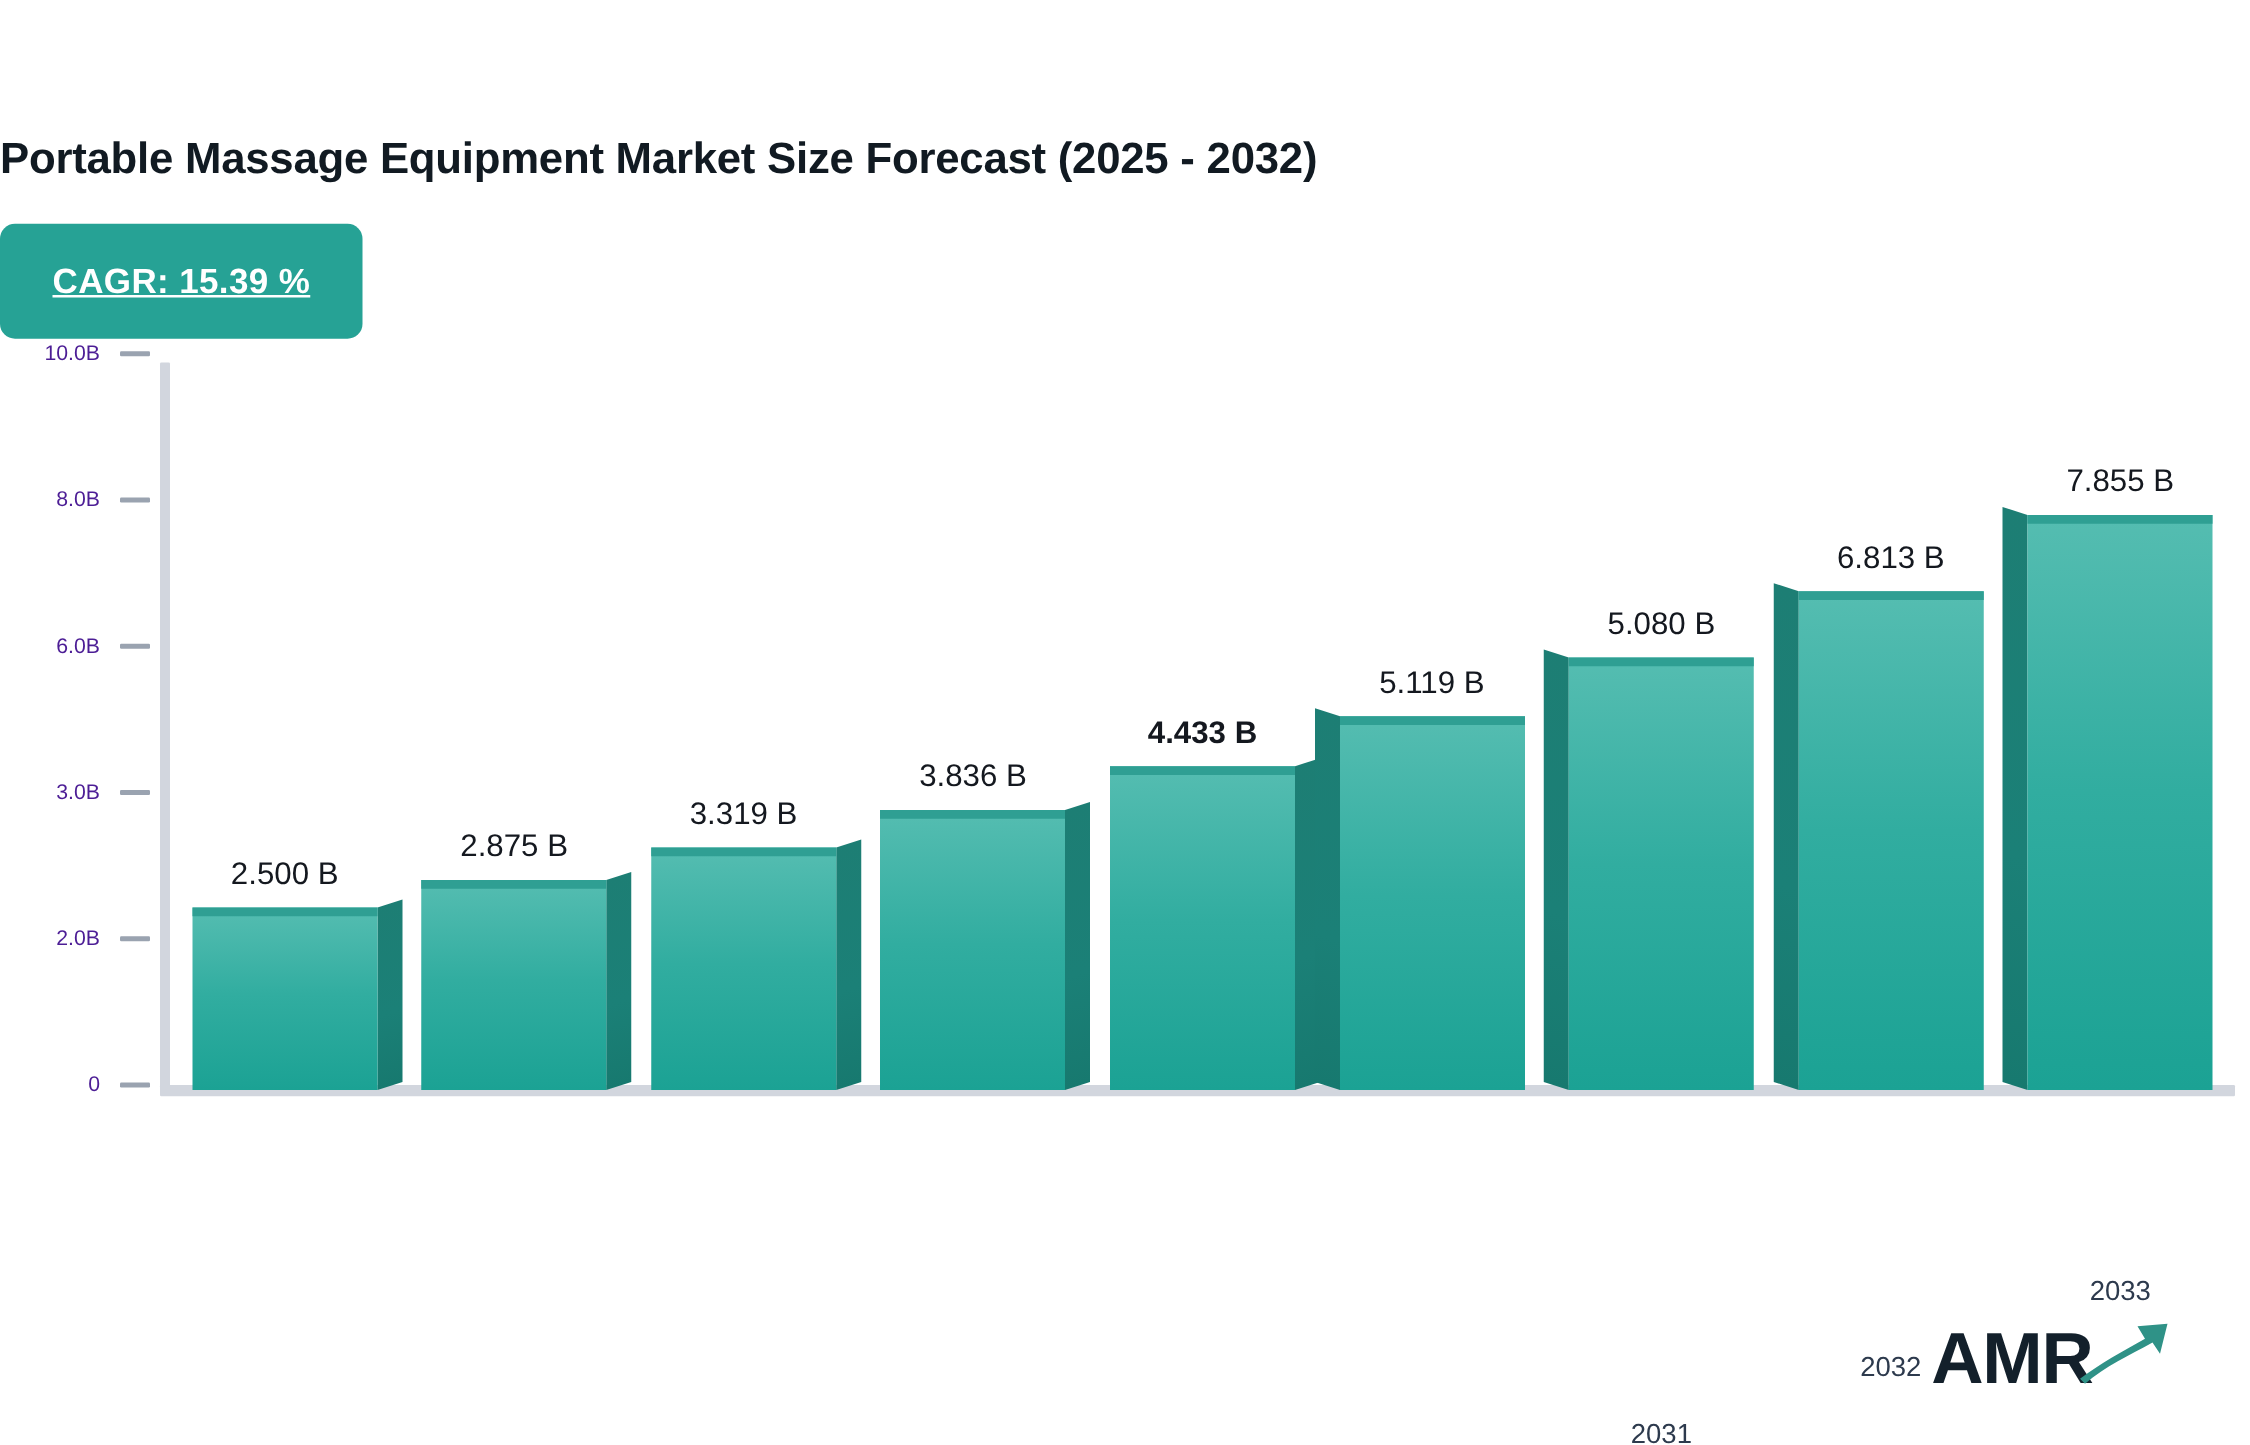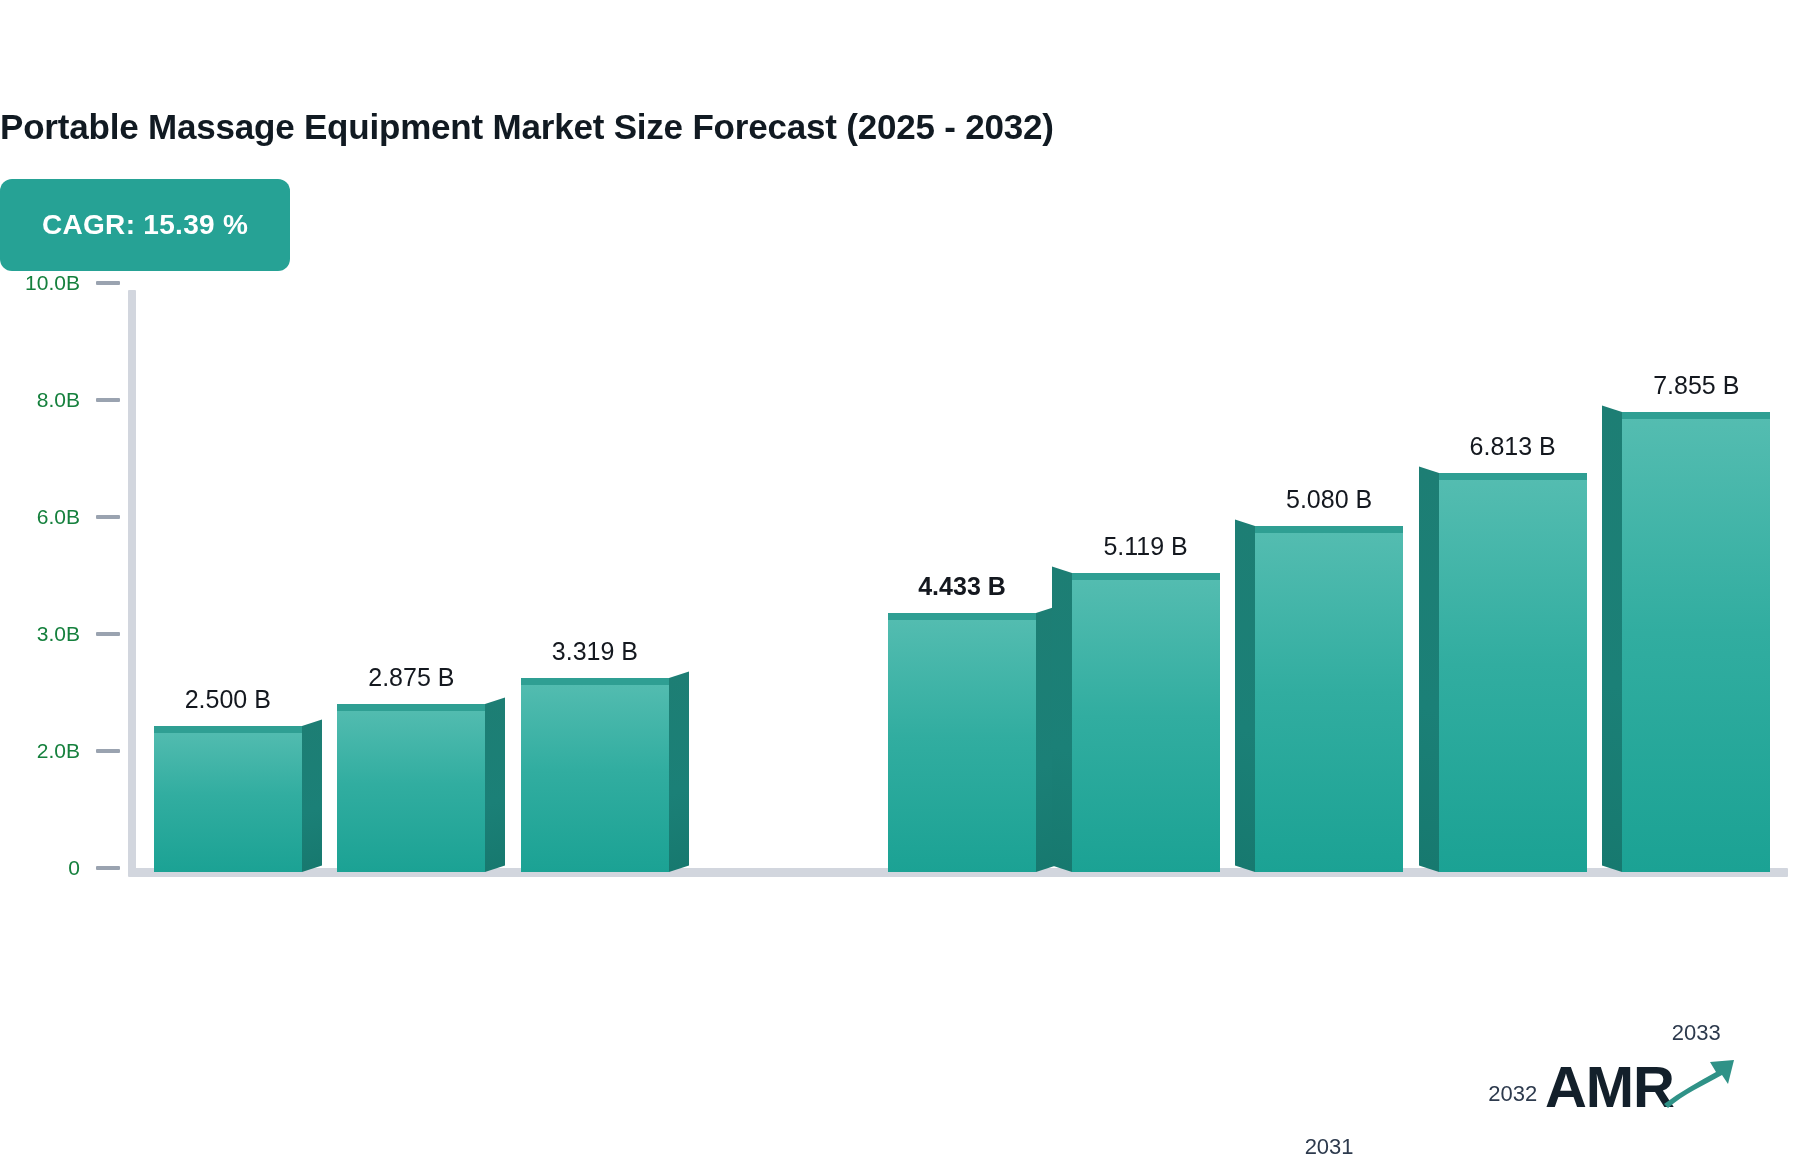--- a/index.html
+++ b/index.html
@@ -41,20 +41,21 @@
     display: inline-block;
     margin-top: 32px;
     background: #26a295;
     color: #ffffff;
     font-size: 28px;
     font-weight: bold;
     border-radius: 12px;
     padding: 32px 42px;
     letter-spacing: 0.3px;
     line-height: 1;
+    text-decoration: underline;
   }
 
   
   #plot-area {
     position: absolute;
     left: 0;
     top: 280px;
     width: 1800px;
     height: 620px;
   }
@@ -83,22 +84,22 @@
   .y-tick-row {
     position: absolute;
     left: 0;
     width: 128px;
     height: 0;
     display: flex;
     align-items: center;
     justify-content: flex-end;
   }
   .y-tick-label {
-    font-size: 21px;
-    color: #15803d;
+    font-size: 17px;
+    color: #4c1d95;
     white-space: nowrap;
     padding-right: 16px;
   }
   .y-tick-mark {
     width: 24px;
     height: 4px;
     background: #9aa3b0;
     margin-right: 8px;
     border-radius: 1px;
   }
@@ -250,20 +251,28 @@
         </div>
         <div class="bar-label" style="bottom: 180.188px;">2.875 B</div>
       </div>
       <div class="bar-group" style="left: 384.889px; height: 198.161px;">
         <div class="bar-3d" style="height: 194.161px;">
           <div class="bar-side right" style="height: 194.161px;"></div>
           <div class="bar-front"></div>
           <div class="bar-top" style="bottom: 187.161px; left: 0px;"></div>
         </div>
         <div class="bar-label" style="bottom: 206.161px;">3.319 B</div>
+      </div>
+      <div class="bar-group" style="left: 568.444px; height: 228.406px;">
+        <div class="bar-3d" style="height: 224.406px;">
+          <div class="bar-side right" style="height: 224.406px;"></div>
+          <div class="bar-front"></div>
+          <div class="bar-top" style="bottom: 217.406px; left: 0px;"></div>
+        </div>
+        <div class="bar-label" style="bottom: 236.406px;">3.836 B</div>
       </div>
       <div class="bar-group" style="left: 752px; height: 263.33px; font-weight: bold;">
         <div class="bar-3d" style="height: 259.33px;">
           <div class="bar-side right" style="height: 259.33px;"></div>
           <div class="bar-front"></div>
           <div class="bar-top" style="bottom: 252.33px; left: 0px;"></div>
         </div>
         <div class="bar-label" style="bottom: 271.33px;">4.433 B</div>
       </div>
       <div class="bar-group" style="left: 935.556px; height: 303.462px;">

